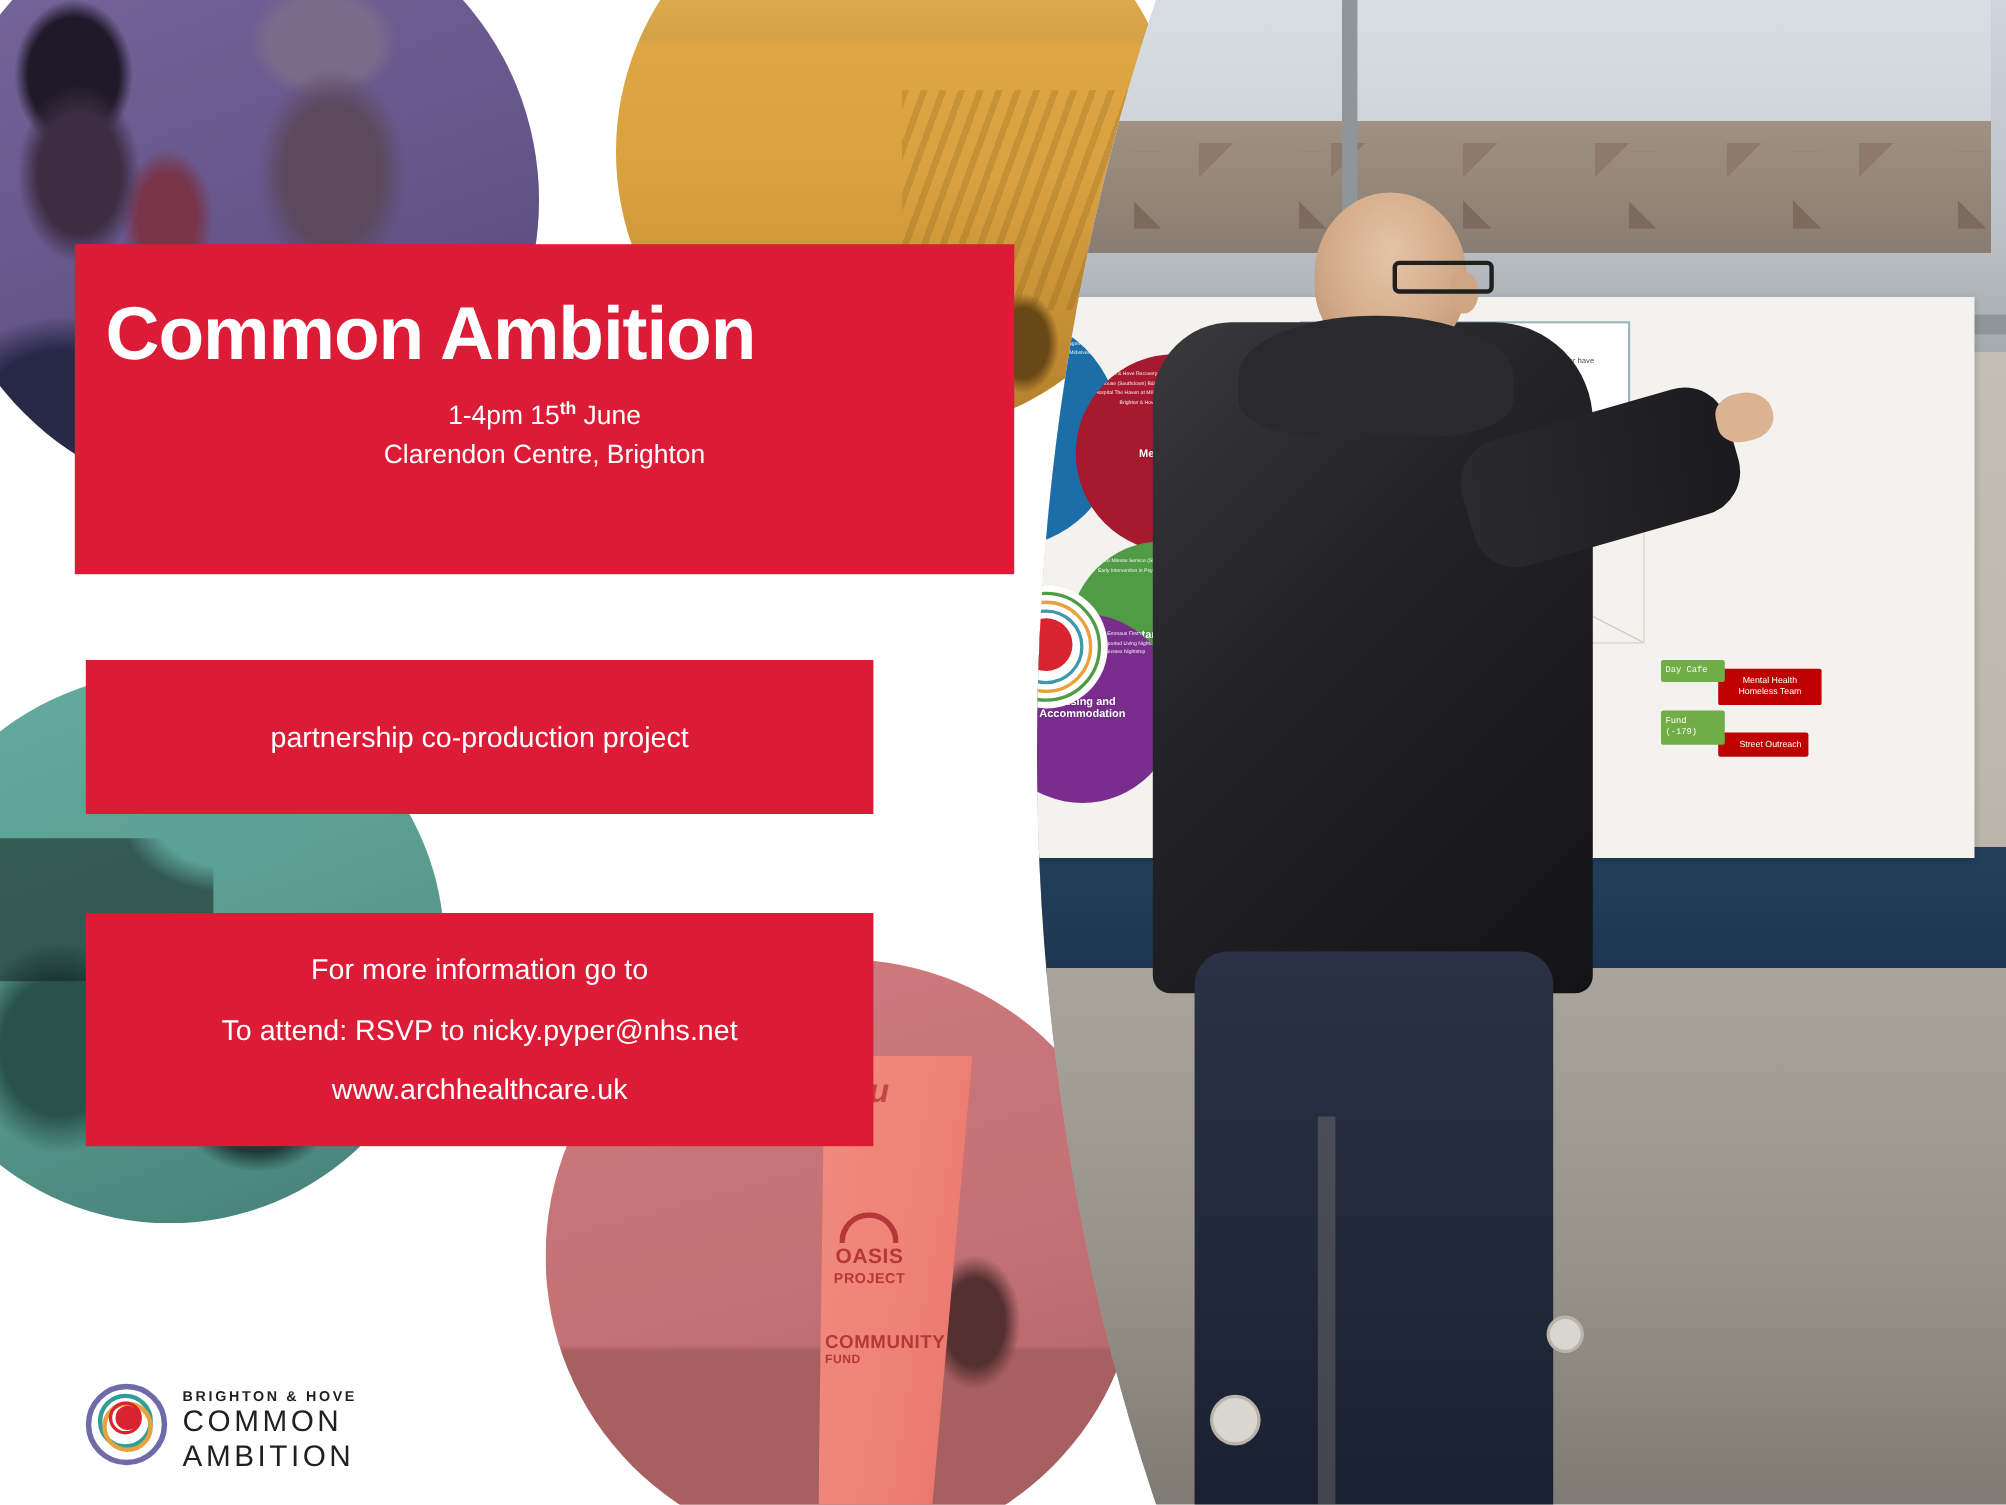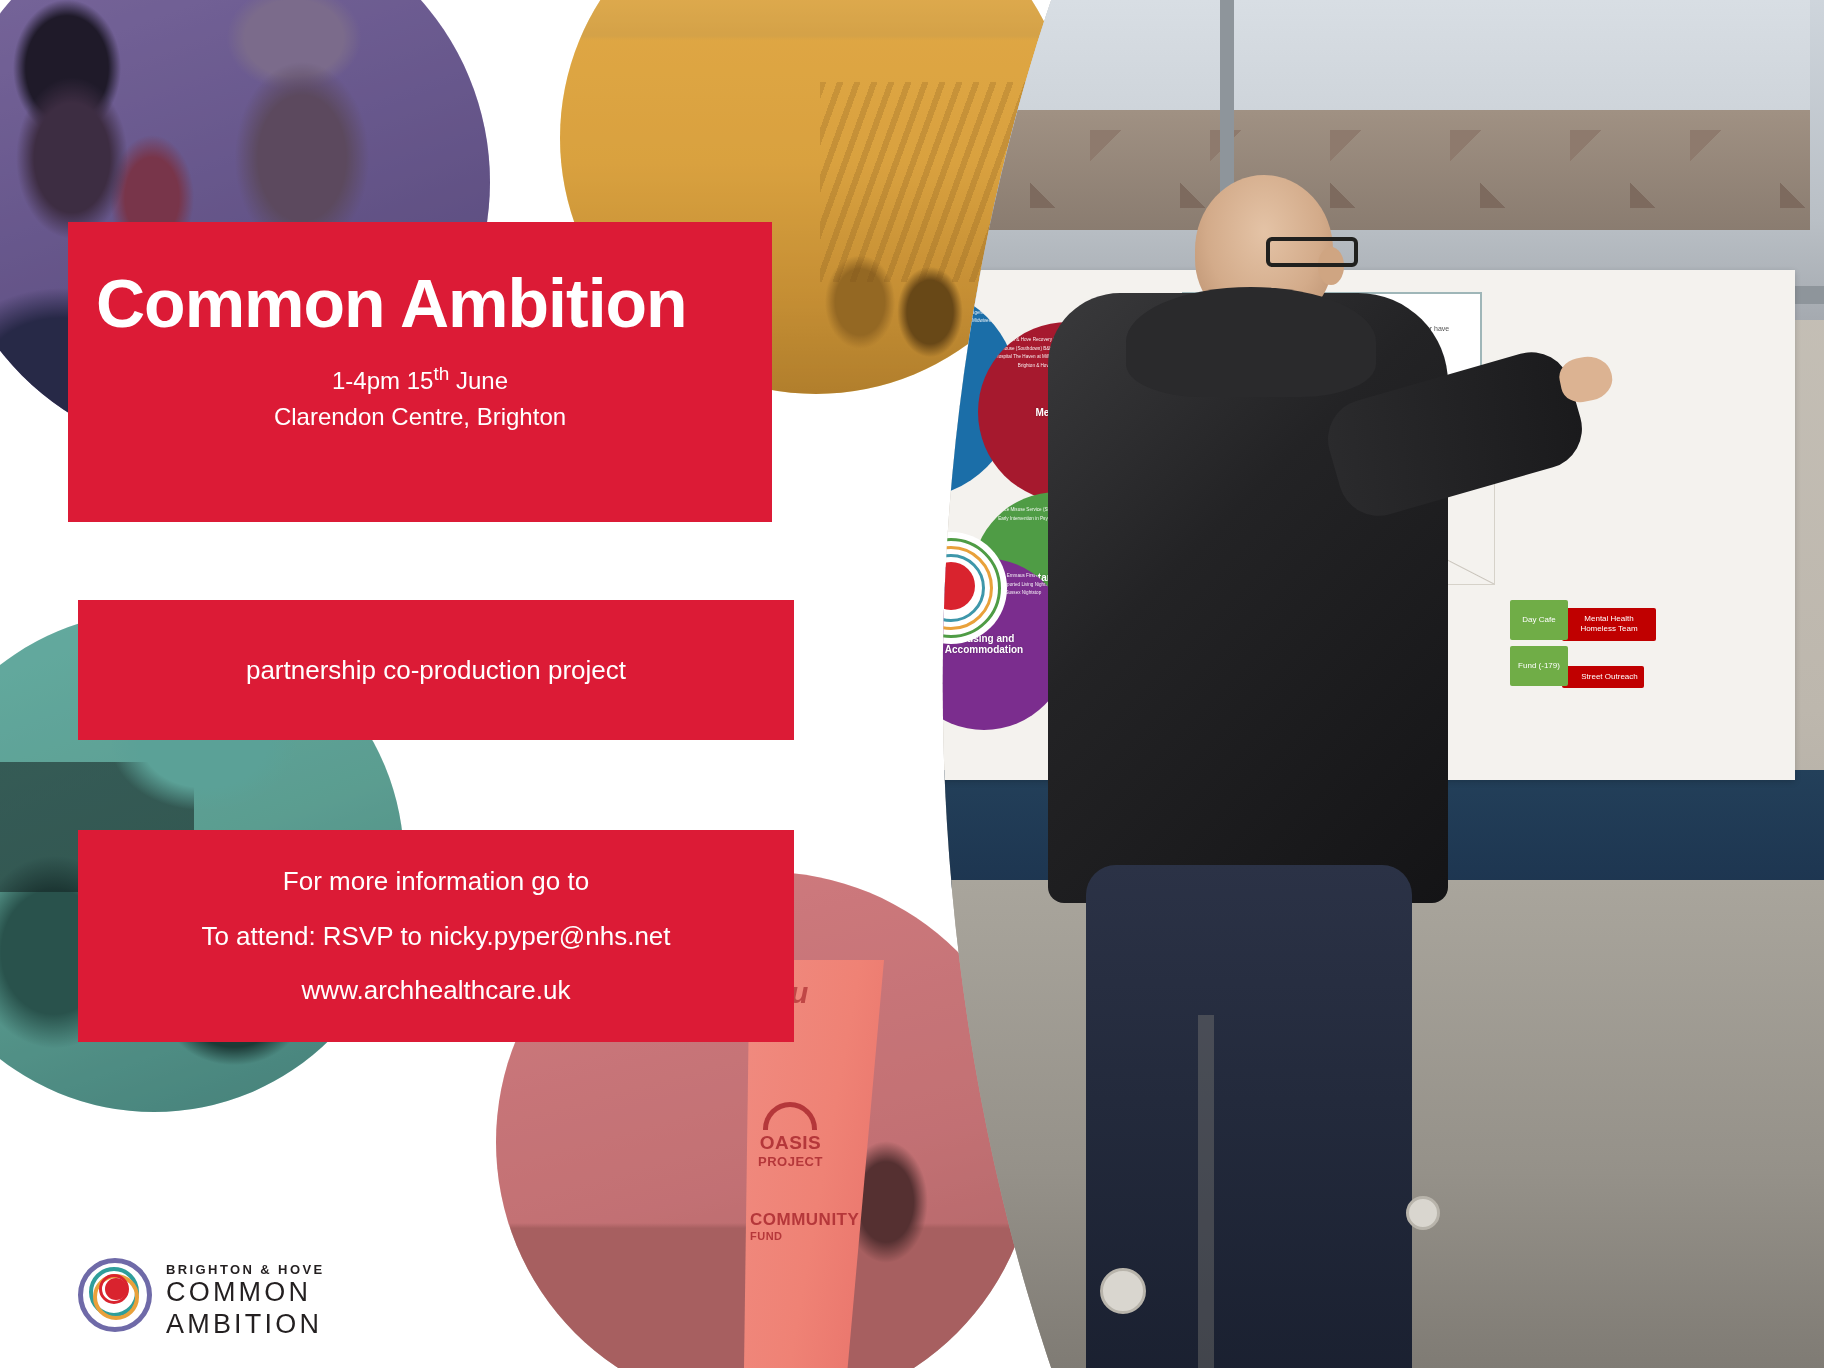--- a/index.html
+++ b/index.html
@@ -161,21 +161,21 @@
     position: absolute; left: 480px; top: 120px; width: 180px; height: 34px;
     background: #2f5597; color: #fff; font-size: 8px; text-align: center;
     padding-top: 6px; line-height: 1.4; border-radius: 2px;
   }
   .red-chip {
     position: absolute; background: #c00000; color: #fff; font-size: 8px;
     text-align:center; padding: 6px 4px; line-height:1.3; border-radius:2px;
   }
   .green-chip {
     position: absolute; background: #70ad47; color: #fff; font-size: 8px;
-    text-align:center; padding: 15px 4px; line-height:1.3; border-radius:2px;
+    text-align:left; padding: 5px 4px; line-height:1.3; border-radius:2px;font-family:Liberation Mono, monospace;
   }
   .mesh {
     position:absolute; left:505px; top:175px; width:270px; height:140px;
     background:
       linear-gradient(to bottom right, transparent calc(50% - 1px), #c9c4bb 50%, transparent calc(50% + 1px)),
       linear-gradient(to bottom left, transparent calc(50% - 1px), #c9c4bb 50%, transparent calc(50% + 1px));
     border: 1px solid #d6d2c9;
   }
 
   
@@ -219,36 +219,36 @@
 
   
   .wheel { position:absolute; border-radius:50%; background:#d9d6cf; border:3px solid #b8b4ab; }
 
   
   .redbox {
     position: absolute;
     background: #dc1b36;
     color: #ffffff;
   }
-  #title-box { left: 68px; top: 222px; width: 704px; height: 300px; }
+  #title-box { left: 68px; top: 222px; width: 854px; height: 300px; }
   .title-main {
     font-size: 68px; font-weight: bold; letter-spacing: -1px;
     padding: 42px 0 0 28px;
   }
   .title-sub {
     font-size: 60px; font-weight: normal; letter-spacing: 1px;
     text-align: center; margin-top: -6px;
     color: transparent;
     -webkit-text-stroke: 1.6px #ffffff;
   }
   .title-meta {
     font-size: 24px; text-align: center; line-height: 1.5; margin-top: 18px;
     font-weight: 300;
   }
-  .title-meta sup { font-size: 19px; vertical-align: super; }
+  .title-meta sup { font-size: 16px; vertical-align: super; font-weight: bold; }
 
   #blurb-box { left: 78px; top: 600px; width: 716px; height: 140px;
     display:flex; flex-direction:column; justify-content:center; }
   #rsvp-box  { left: 78px; top: 830px; width: 716px; height: 212px;
     display:flex; flex-direction:column; justify-content:center; }
   .bline { font-size: 26px; text-align: center; font-weight: 300; line-height: 2.1; }
 
   
   #logo { position: absolute; left: 78px; top: 1258px; width: 260px; height: 92px; }
   #logo-mark { position: absolute; left: 0; top: 0; width: 74px; height: 74px; }

